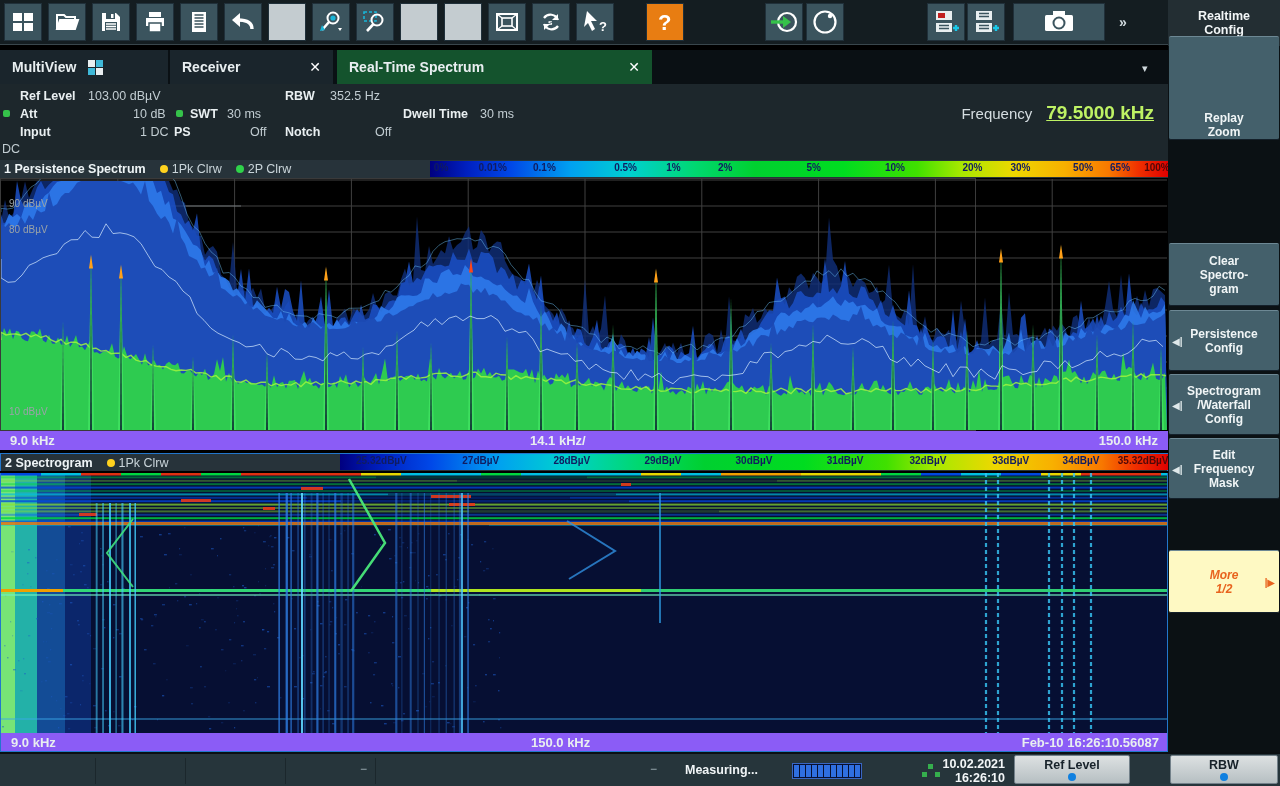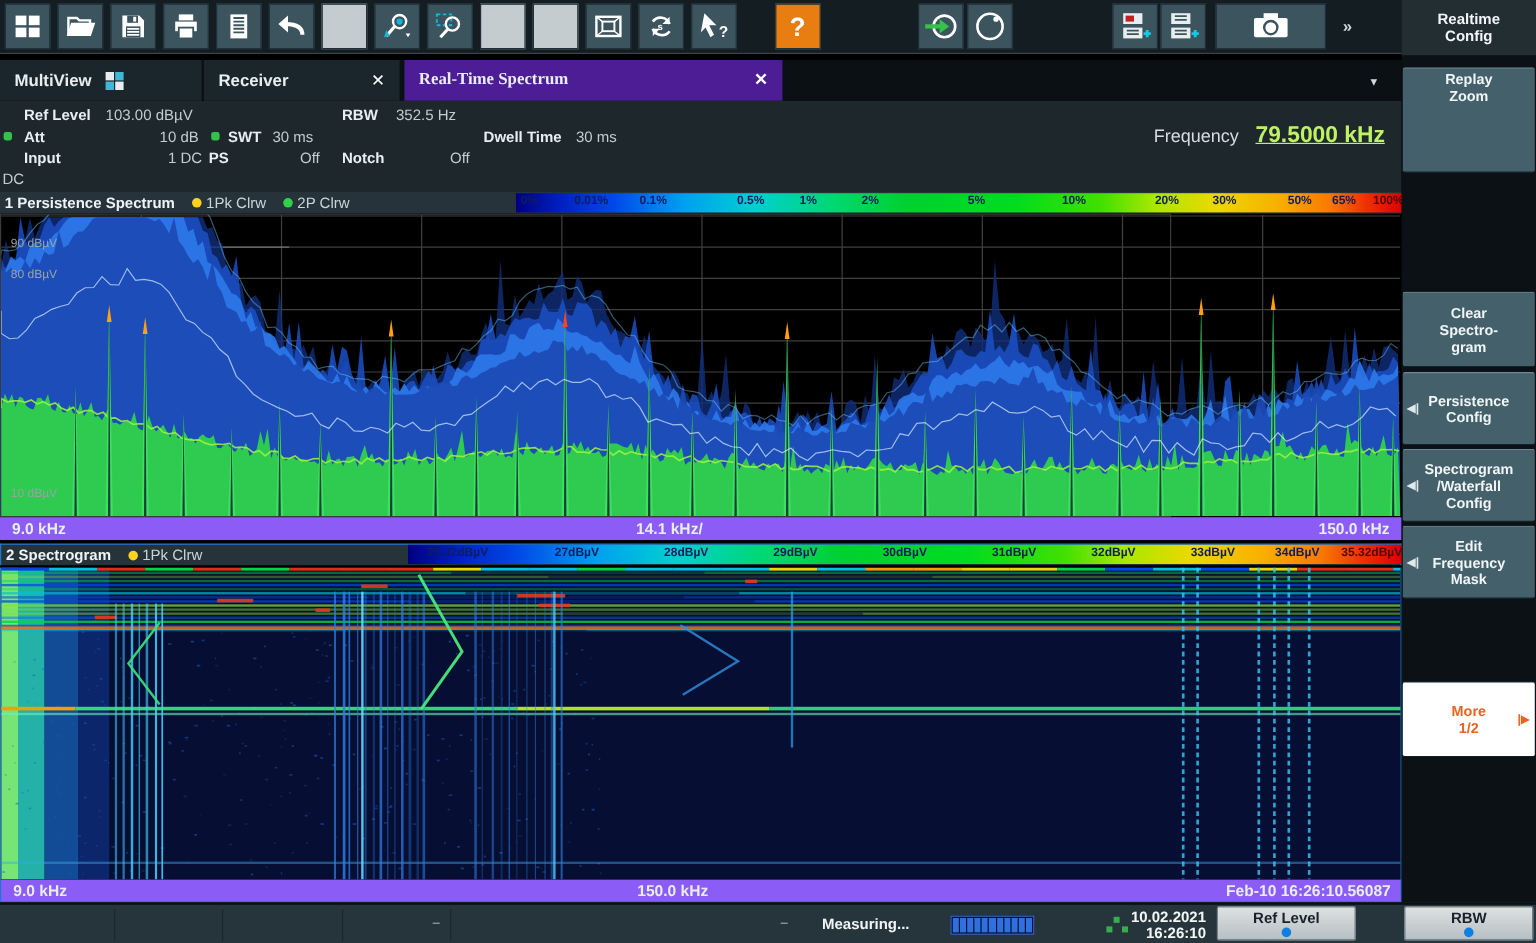--- a/index.html
+++ b/index.html
@@ -11,21 +11,21 @@
   .toolbar{left:0;top:0;width:1280px;height:44px;background:#141d21;border-bottom:1px solid #39464c;}
   .tbtn{position:absolute;top:3px;height:38px;width:38px;background:#3b545e;border:1px solid #20303a;
         display:flex;align-items:center;justify-content:center;box-sizing:border-box;}
   .tbtn.light{background:#c4ccd0;}
   .tbtn.orange{background:#e87d12;}
   .tbtn.plain{background:transparent;border-color:transparent;color:#cfd8dc;font-size:15px;font-weight:bold;}
   
   .tabbar{left:0;top:50px;width:1168px;height:34px;background:#0a1014;}
   .tab{position:absolute;top:0;height:34px;background:#1a252c;display:flex;align-items:center;
        font-size:14px;font-weight:bold;color:#e8eef0;padding:0 12px;box-sizing:border-box;}
-  .tab.active{background:#4c1d95;font-family:Liberation Serif, serif;}
+  .tab.active{background:#14532d;}
   .tab .close{margin-left:auto;font-weight:bold;font-size:14px;color:#fff;padding-left:18px;}
   .gridicon{display:inline-grid;grid-template-columns:7px 7px;grid-template-rows:7px 7px;gap:1px;margin-left:12px;}
   .gridicon i{background:#e8eef0;}
   .gridicon i:nth-child(2){background:#3fb8d8;}
   .gridicon i:nth-child(3){background:#3fb8d8;}
   .caret{position:absolute;top:62px;left:1142px;color:#cfd8dc;font-size:11px;}
   
   .settings{left:0;top:84px;width:1168px;height:76px;background:#1d272c;font-size:12.5px;}
   .settings .lab{font-weight:bold;color:#e9eff1;}
   .settings .val{color:#c2cdd2;}
@@ -897,38 +897,38 @@
   <div class="abs axisrow" style="left:0;top:733px;border:1px solid #2277cc;border-top:none;box-sizing:border-box">
     <span style="left:10px">9.0 kHz</span>
     <span style="left:530px">150.0 kHz</span>
     <span style="right:8px">Feb-10 16:26:10.56087</span>
   </div>
 
   <div class="abs sidebar">
     <div class="sb-head" style="top:0;height:46px">Realtime
 Config</div>
 
-    <div class="softkey" style="top:56px;height:84px;align-items:flex-start;padding-top:2px">
+    <div class="softkey" style="top:36px;height:84px;align-items:flex-end;padding-top:18px">
       <span>Replay
 Zoom</span>
     </div>
 
     <div id="sb-buttons">
         <div class="softkey" style="top: 243px; height: 61px;"><span>Clear
 Spectro-
 gram</span></div>
         <div class="softkey" style="top: 310px; height: 59px;"><span>Persistence
 Config</span><span class="arrow-l">◀|</span></div>
         <div class="softkey" style="top: 374px; height: 59px;"><span>Spectrogram
 /Waterfall
 Config</span><span class="arrow-l">◀|</span></div>
         <div class="softkey" style="top: 438px; height: 59px;"><span>Edit
 Frequency
 Mask</span><span class="arrow-l">◀|</span></div>
-        <div class="softkey" style="top: 568px; height: 61px; background: #ffffff;"><span style="color: rgb(232, 99, 30);">More
+        <div class="softkey" style="top: 550px; height: 61px; background: #fef9c3; font-style: italic;"><span style="color: rgb(232, 99, 30);">More
 1/2</span><span class="arrow-r" style="color: rgb(232, 99, 30);">|▶</span></div>
       </div>
 
   </div>
 
   <div class="abs statusbar">
     <span class="sep" style="left:95px"></span><span class="sep" style="left:185px"></span>
     <span class="sep" style="left:285px"></span><span class="sep" style="left:375px"></span>
     <span class="dash" style="left:360px">−</span>
     <span class="dash" style="left:650px">−</span>

